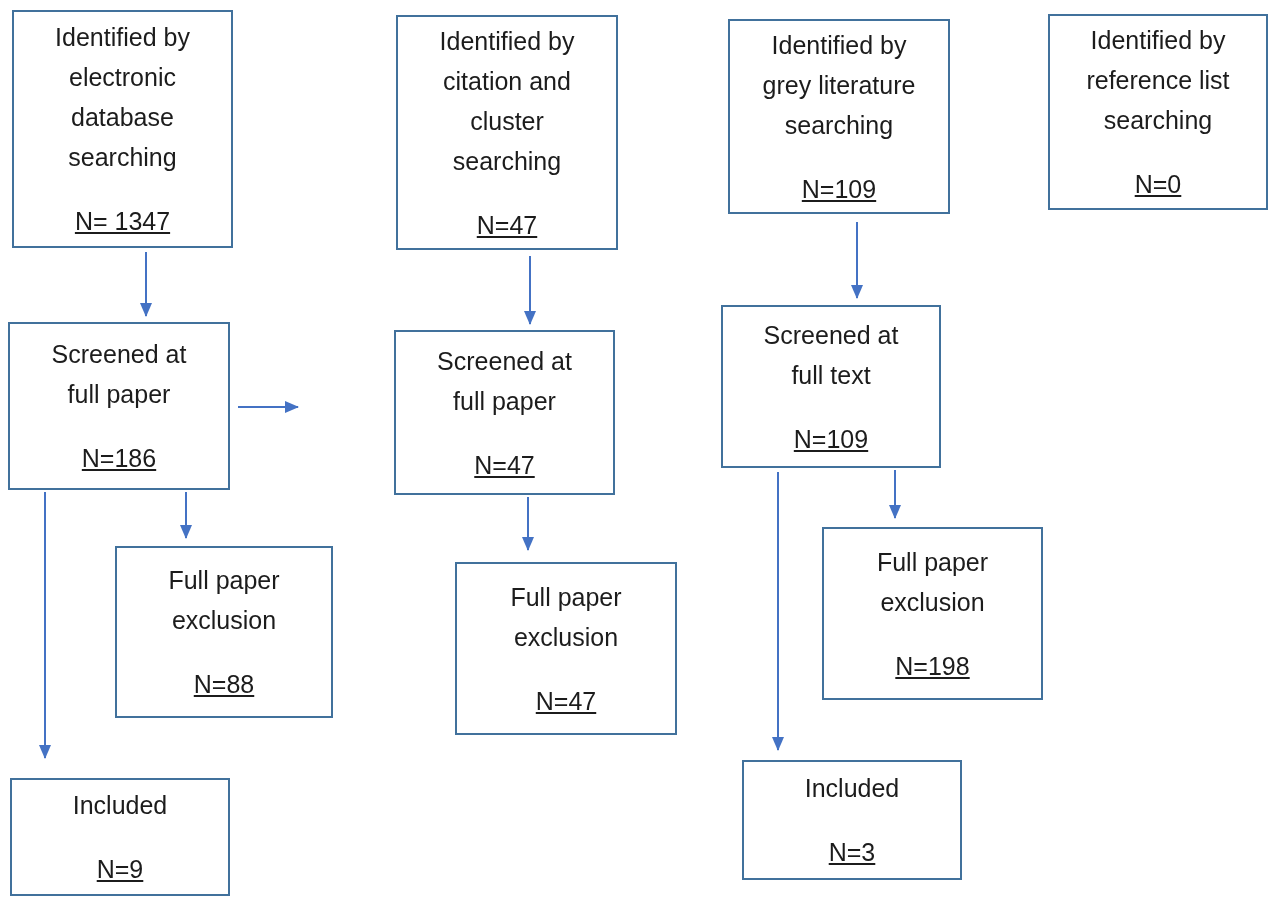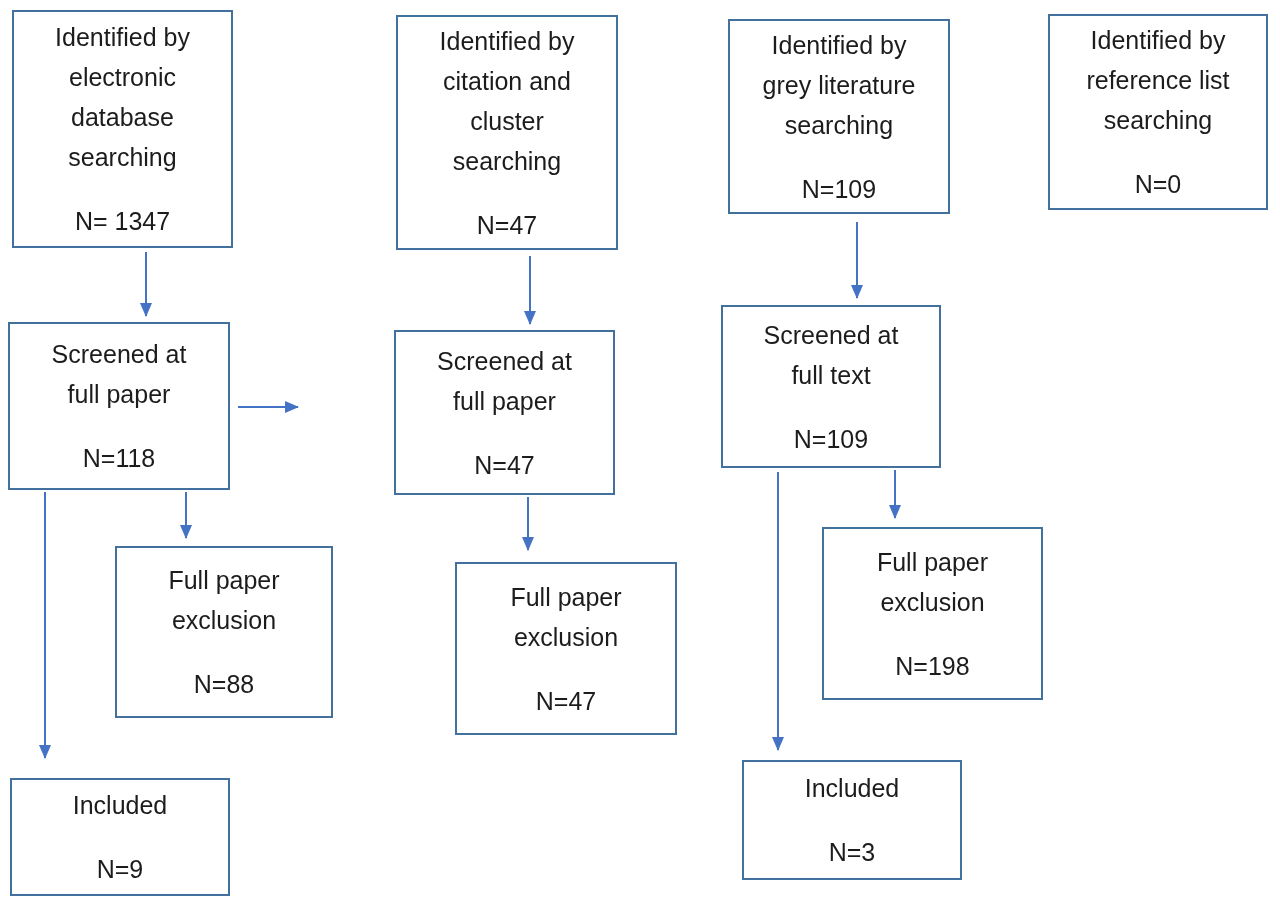--- a/index.html
+++ b/index.html
@@ -31,20 +31,21 @@
   }
   .lines {
     white-space: pre-line;
     font-size: 25px;
     line-height: 40px;
   }
   .nval {
     font-size: 25px;
     line-height: 40px;
     margin-top: 24px;
+    text-decoration: underline;
   }
   
   #box-a1 { left: 12px;  top: 10px;  width: 221px; height: 238px; }
   #box-a2 { left: 8px;   top: 322px; width: 222px; height: 168px; }
   #box-a3 { left: 115px; top: 546px; width: 218px; height: 172px; }
   #box-a4 { left: 10px;  top: 778px; width: 220px; height: 118px; }
   
   #box-b1 { left: 396px; top: 15px;  width: 222px; height: 235px; }
   #box-b2 { left: 394px; top: 330px; width: 221px; height: 165px; }
   #box-b3 { left: 455px; top: 562px; width: 222px; height: 173px; }
@@ -94,21 +95,21 @@
     <div class="lines">Identified by
 electronic
 database
 searching</div>
     <div class="nval">N= 1347</div>
   </div>
 
   <div class="box" id="box-a2">
     <div class="lines">Screened at
 full paper</div>
-    <div class="nval">N=118</div>
+    <div class="nval">N=186</div>
   </div>
 
   <div class="box" id="box-a3">
     <div class="lines">Full paper
 exclusion</div>
     <div class="nval">N=88</div>
   </div>
 
   <div class="box" id="box-a4">
     <div class="lines">Included</div>

